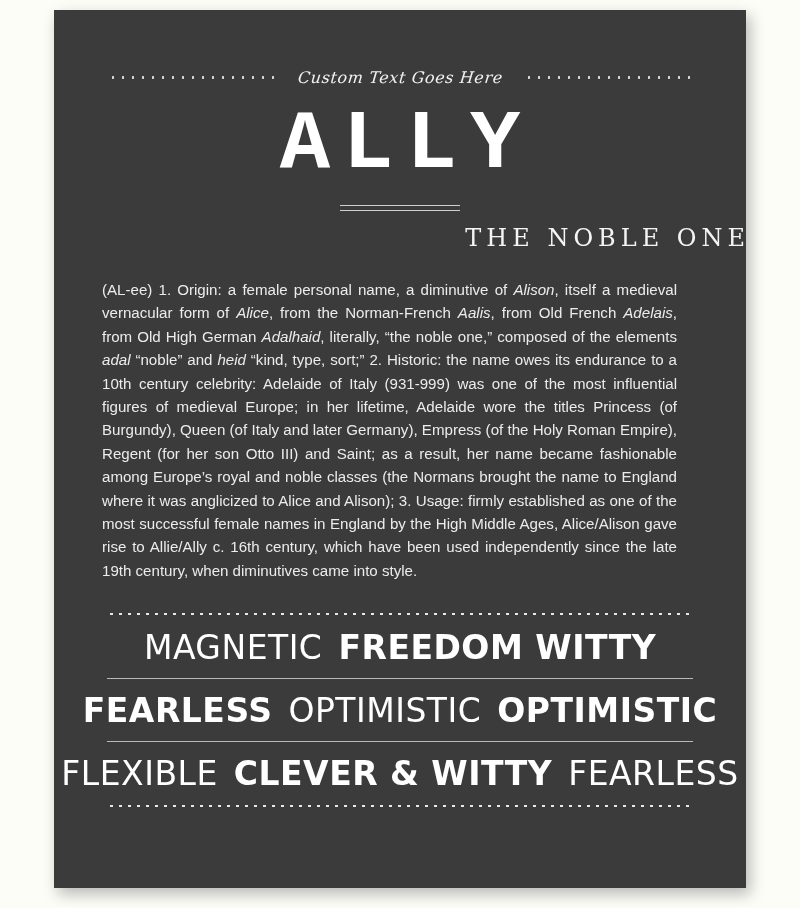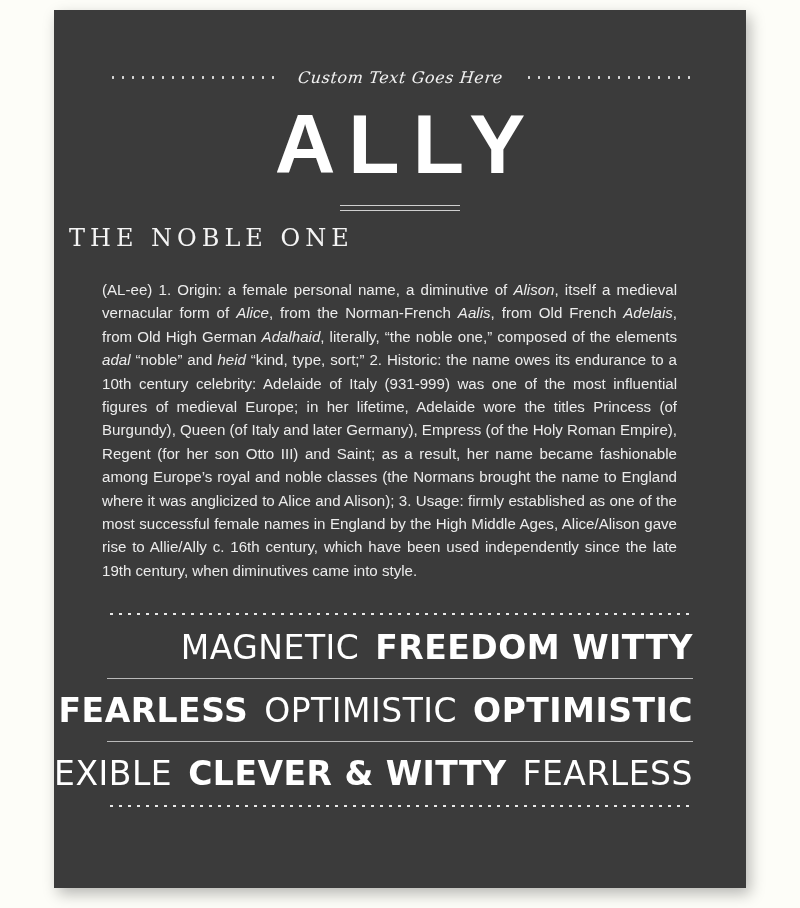--- a/index.html
+++ b/index.html
@@ -54,21 +54,21 @@
     transform: skewX(-6deg);
   }
   
   .name {
     position: absolute;
     top: 90px;
     left: 0;
     width: 100%;
     text-align: center;
     color: #ffffff;
-    font-family: Liberation Sans, sans-serif;
+    font-family: Liberation Mono, monospace;
     font-weight: bold;
     font-size: 84px;
     letter-spacing: 13px;
     text-indent: 13px;
     line-height: 1.06;
   }
   
   .double-rule {
     position: absolute;
     top: 195px;
@@ -79,23 +79,23 @@
   .double-rule div {
     height: 1px;
     background: #cfcfcf;
   }
   .double-rule div + div { margin-top: 4px; }
 
   
   .meaning {
     position: absolute;
     top: 214px;
-    left: 10px;
+    left: 4px;
     width: 100%;
-    text-align: left;
+    text-align: right;
     color: #f4f4f4;
     font-family: "DejaVu Serif", serif;
     font-size: 24px;
     letter-spacing: 5px;
     text-indent: 5px;
   }
   
   .body-text {
     position: absolute;
     top: 268px;
@@ -124,21 +124,21 @@
     background-repeat: repeat-x;
   }
   .trait-line-rule {
     height: 1px;
     background: #b9b9b9;
   }
   .trait-row {
     height: 62px;
     display: flex;
     align-items: center;
-    justify-content: flex-end;
+    justify-content: center;
     gap: 16px;
     white-space: nowrap;
   }
   .trait {
     color: #ffffff;
     font-family: "DejaVu Sans", sans-serif;
     font-size: 33px;
     line-height: 1;
     letter-spacing: 0.5px;
   }

